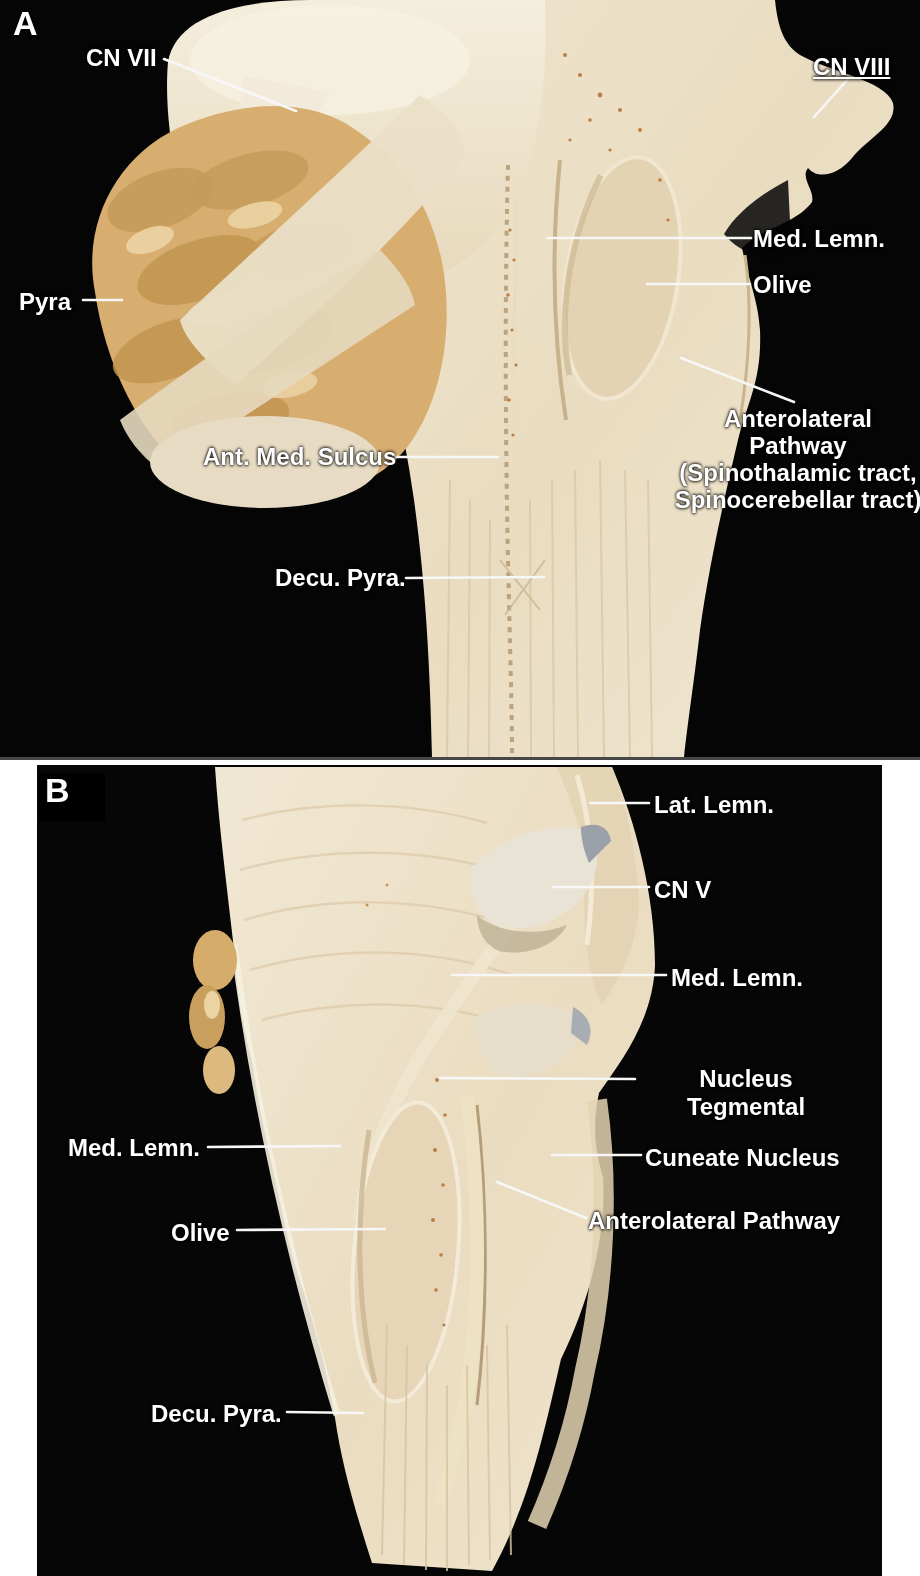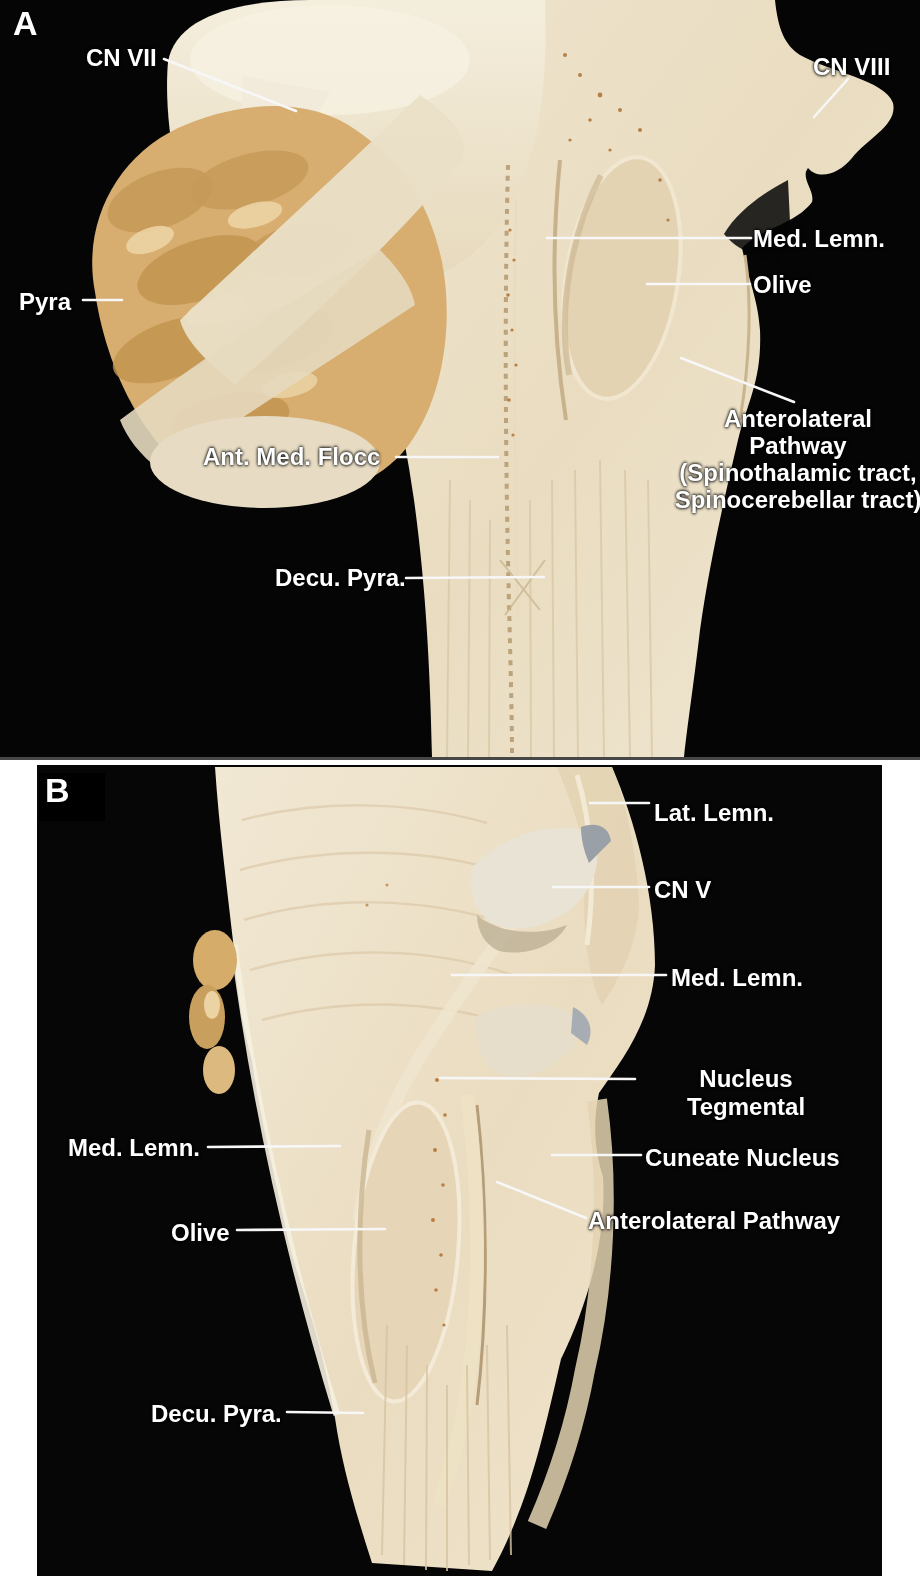--- a/index.html
+++ b/index.html
@@ -121,25 +121,25 @@
         <line class="leader" x1="647" y1="284" x2="750" y2="284"></line>
         <line class="leader" x1="83" y1="300" x2="122" y2="300"></line>
         <line class="leader" x1="396" y1="457" x2="498" y2="457"></line>
         <line class="leader" x1="406" y1="578" x2="544" y2="577"></line>
         <line class="leader" x1="681" y1="358" x2="794" y2="402"></line>
       </g>
     </svg>
 
     <div class="panel-letter" style="left:13px;top:6px;">A</div>
     <div class="lbl" style="left:86px;top:45px;">CN VII</div>
-    <div class="lbl" style="left:813px;top:54px;">CN VIII</div>
+    <div class="lbl" style="left:813px;top:54px;text-decoration:underline;">CN VIII</div>
     <div class="lbl" style="left:753px;top:226px;">Med. Lemn.</div>
     <div class="lbl" style="left:753px;top:272px;">Olive</div>
     <div class="lbl" style="left:19px;top:289px;">Pyra</div>
-    <div class="lbl" style="left:203px;top:444px;">Ant. Med. Flocc</div>
+    <div class="lbl" style="left:203px;top:444px;">Ant. Med. Sulcus</div>
     <div class="lbl" style="left:275px;top:565px;">Decu. Pyra.</div>
     <div class="lbl lbl-block" style="left:672px;top:405px;width:252px;line-height:27px;">
       <div>Anterolateral</div>
       <div>Pathway</div>
       <div>(Spinothalamic tract,</div>
       <div>Spinocerebellar tract)</div>
     </div>
   </div>
 
   <div id="panel-b" class="panel">
@@ -230,21 +230,21 @@
           <line class="leader" x1="403" y1="313" x2="598" y2="314"></line>
           <line class="leader" x1="515" y1="390" x2="604" y2="390"></line>
           <line class="leader" x1="460" y1="417" x2="549" y2="453"></line>
           <line class="leader" x1="171" y1="382" x2="303" y2="381"></line>
           <line class="leader" x1="200" y1="465" x2="348" y2="464"></line>
           <line class="leader" x1="250" y1="647" x2="326" y2="648"></line>
         </g>
       </svg>
 
       <div class="panel-letter" style="left:8px;top:8px;">B</div>
-      <div class="lbl" style="left:617px;top:35px;text-align:right;">Lat. Lemn.</div>
+      <div class="lbl" style="left:617px;top:27px;text-align:right;">Lat. Lemn.</div>
       <div class="lbl" style="left:617px;top:112px;">CN V</div>
       <div class="lbl" style="left:634px;top:200px;">Med. Lemn.</div>
       <div class="lbl lbl-block" style="left:601px;top:300px;width:216px;line-height:28px;">
         <div>Nucleus Tegmental</div>
       </div>
       <div class="lbl" style="left:608px;top:380px;">Cuneate Nucleus</div>
       <div class="lbl" style="left:551px;top:443px;">Anterolateral Pathway</div>
       <div class="lbl" style="left:31px;top:370px;">Med. Lemn.</div>
       <div class="lbl" style="left:134px;top:455px;">Olive</div>
       <div class="lbl" style="left:114px;top:636px;">Decu. Pyra.</div>

